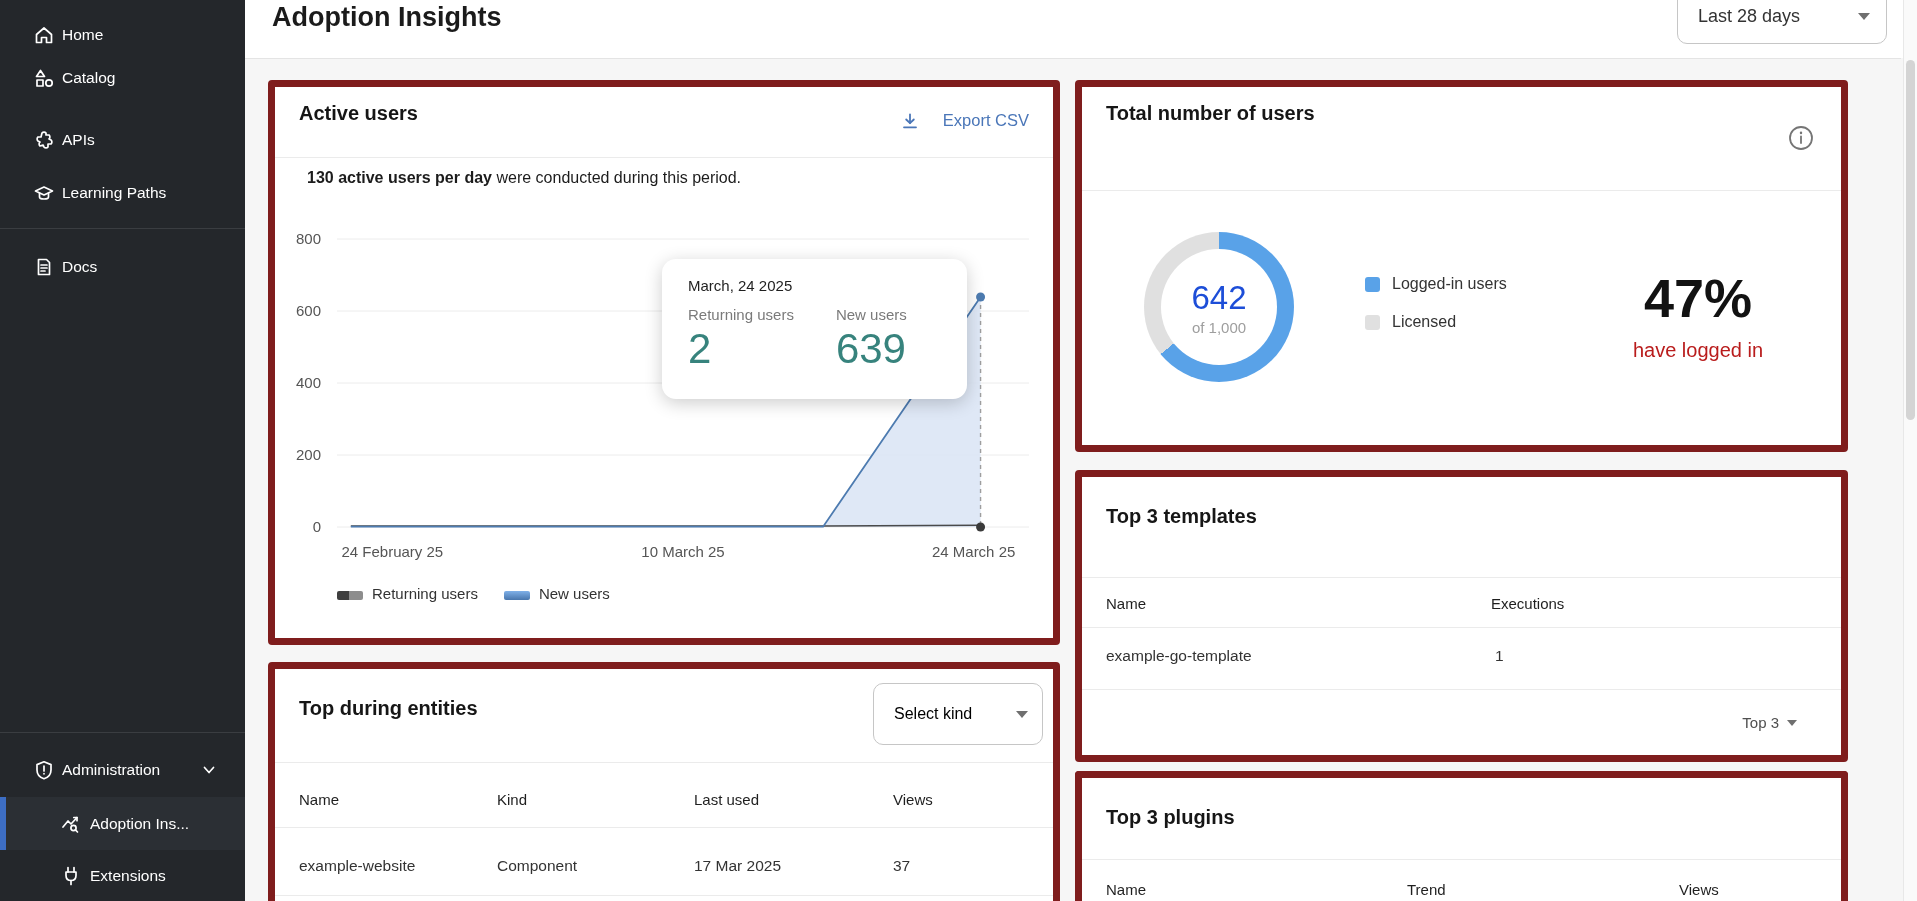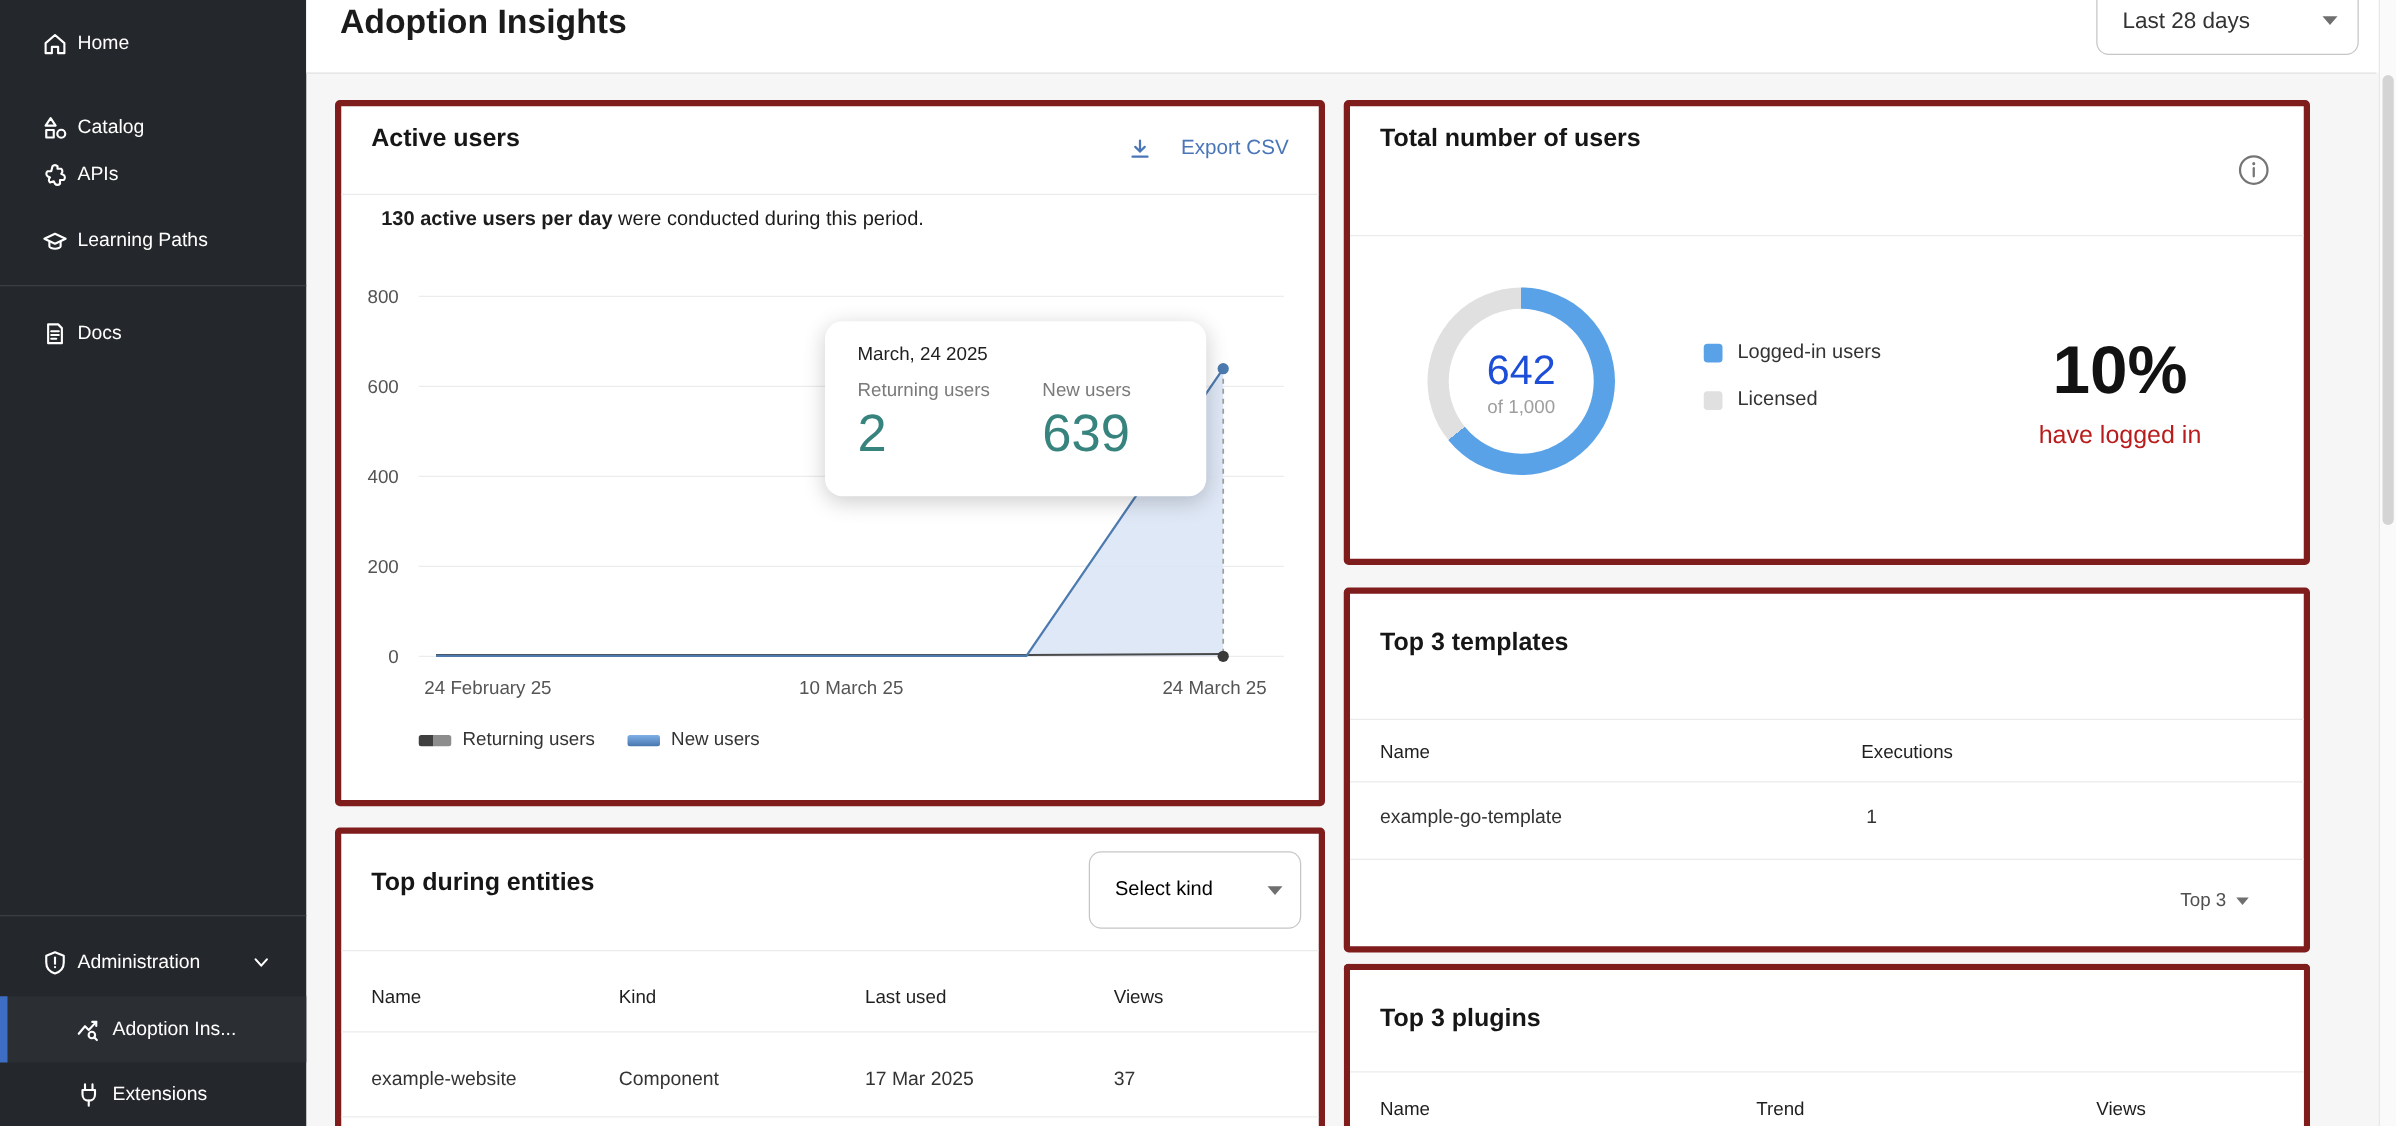--- a/index.html
+++ b/index.html
@@ -21,21 +21,21 @@
 
   
   .main-header { position:absolute; left:245px; top:0; width:1672px; height:58px; background:#fff; }
   .page-title { position:absolute; left:272px; top:2px; font-size:27px; font-weight:700; color:#1b1b1b; }
   .select-box { position:absolute; background:#fff; border:1px solid #c6c6c6; border-radius:10px; display:flex; align-items:center; cursor:pointer; }
   .range-select { left:1677px; top:-12px; width:210px; height:56px; padding-left:20px; font-size:18px; color:#333; }
   .caret { width:0; height:0; border-left:6px solid transparent; border-right:6px solid transparent; border-top:7px solid #6f6f6f; position:absolute; right:16px; top:50%; margin-top:-3px; }
   .header-div { position:absolute; left:245px; top:58px; width:1656px; height:1px; background:#e4e4e4; }
 
   
-  .card { position:absolute; background:#fff; border:5px solid #7f1d1d; border-radius:4px; }
+  .card { position:absolute; background:#fff; border:7px solid #7f1d1d; border-radius:4px; }
   .card-title { position:absolute; left:24px; font-size:20px; font-weight:700; color:#161616; }
   .hdiv { position:absolute; left:0; width:100%; height:1px; background:#ebebeb; }
   .link-blue { color:#4a76b8; cursor:pointer; text-decoration:none; }
   .th { position:absolute; font-size:15px; color:#1f1f1f; }
   .td { position:absolute; font-size:15.5px; color:#333; }
 
   
   .subtitle { position:absolute; left:32px; top:82px; font-size:16px; color:#1c1c1c; }
   .export-btn { position:absolute; right:24px; top:24px; display:flex; align-items:center; gap:24px; font-size:16.5px; color:#4a76b8; cursor:pointer; }
   .legend-au { position:absolute; left:62px; top:498px; display:flex; gap:26px; align-items:center; font-size:15px; color:#333; }
@@ -78,21 +78,21 @@
 
 <nav class="sidebar">
   <div class="side-item" style="top:9px">
     <span class="icn">
       <svg class="wicon" width="22" height="22" viewBox="0 0 22 22">
           <path d="M3.5 10.5 L11 4 L18.5 10.5 V18.5 H13.5 V13.5 H8.5 V18.5 H3.5 Z"></path>
         </svg>
     </span>
     <span class="lbl">Home</span>
   </div>
-  <div class="side-item" style="top:76px">
+  <div class="side-item" style="top:52px">
     <span class="icn">
       <svg class="wicon" width="22" height="22" viewBox="0 0 22 22">
           <path d="M7.5 3.5 L11.5 9.5 H3.5 Z"></path>
           <rect x="4" y="13" width="6" height="6"></rect>
           <circle cx="16" cy="16" r="3.2"></circle>
         </svg>
     </span>
     <span class="lbl">Catalog</span>
   </div>
   <div class="side-item" style="top:114px">
@@ -259,21 +259,21 @@
     <div class="row">
       <span class="sq" id="sq-blue" style="background: rgb(89, 162, 232);"></span>
       <span>Logged-in users</span>
     </div>
     <div class="row">
       <span class="sq" id="sq-gray" style="background: rgb(224, 224, 224);"></span>
       <span>Licensed</span>
     </div>
   </div>
 
-  <div class="pct-big">10%</div>
+  <div class="pct-big">47%</div>
   <div class="pct-sub">have logged in</div>
 </section>
 
 <section class="card" style="left:1075px; top:470px; width:773px; height:292px;">
   <h2 class="card-title" style="top:28px;">Top 3 templates</h2>
   <div class="hdiv" style="top:100px;"></div>
   <span class="th" style="left:24px; top:118px;">Name</span>
   <span class="th" style="left:409px; top:118px;">Executions</span>
   <div class="hdiv" style="top:150px;"></div>
   <div>

